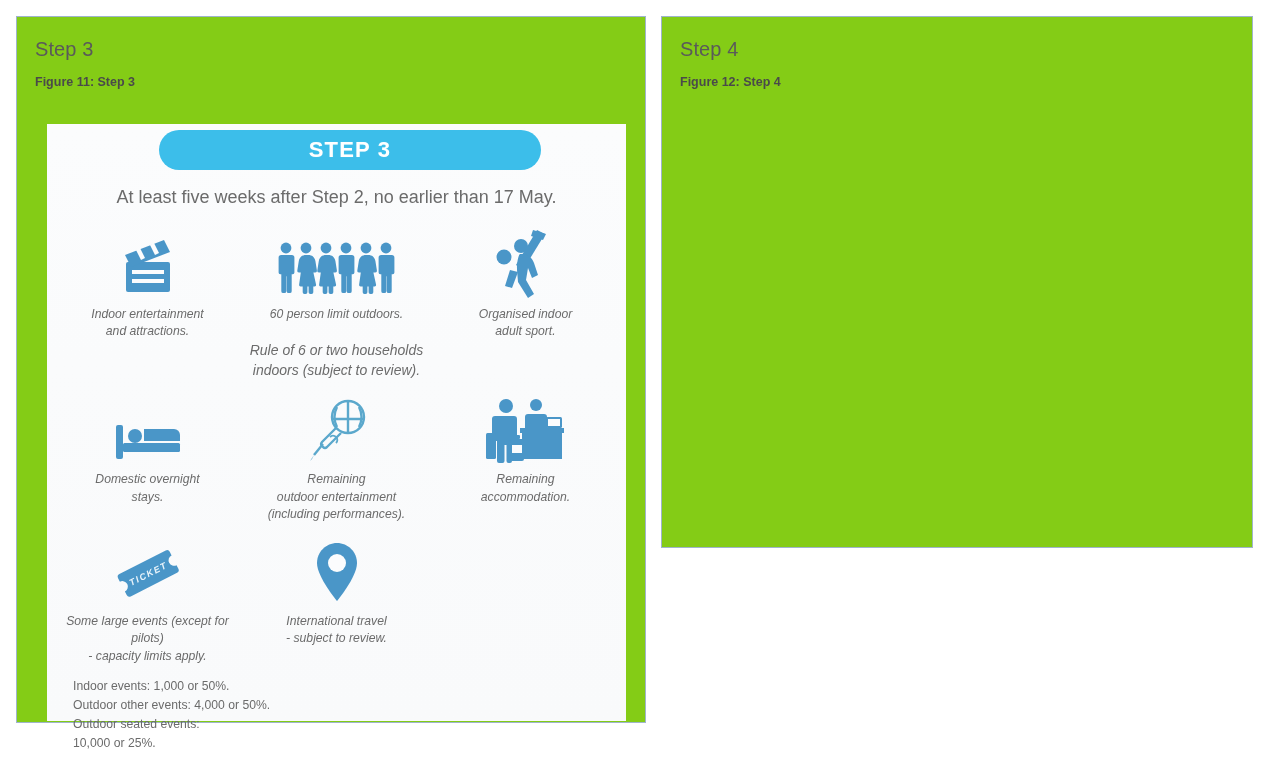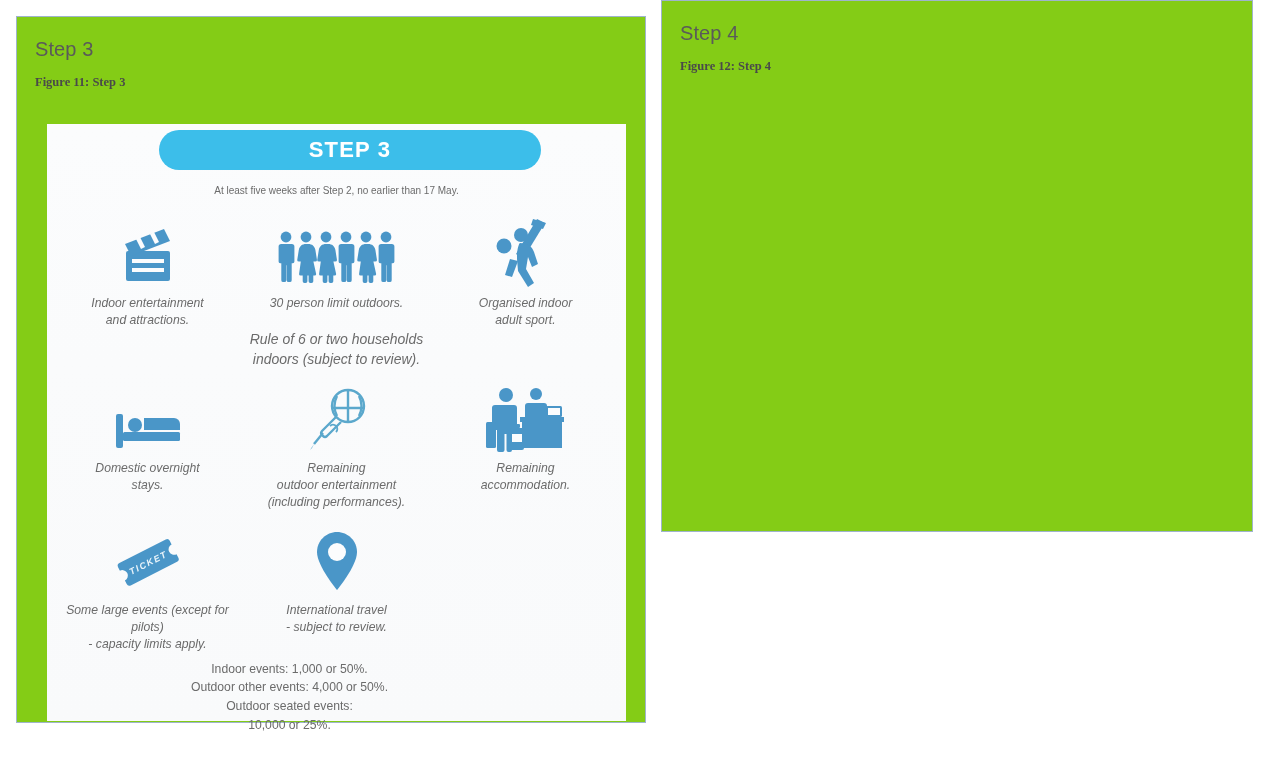--- a/index.html
+++ b/index.html
@@ -27,21 +27,21 @@
     background: #84cc16;
   }
   #panel-step3 {
     left: 16px;
     top: 16px;
     width: 630px;
     height: 707px;
   }
   #panel-step4 {
     left: 661px;
-    top: 0;
+    top: 16px;
     width: 592px;
     height: 532px;
   }
 
   .panel-inner {
     position: relative;
     width: 100%;
     height: 100%;
     padding: 16px 18px 0 18px;
     box-sizing: border-box;
@@ -54,21 +54,20 @@
     letter-spacing: .1px;
     margin: 4px 0 0 0;
     line-height: 1.2;
   }
   .figure-caption {
     font-size: 12.5px;
     font-weight: bold;
     color: #4a4a4a;
     margin: 14px 0 0 0;
     line-height: 1.2;
-    font-family: Liberation Serif, serif;
   }
 
   
   .figure {
     position: absolute;
     box-sizing: border-box;
     background: linear-gradient(180deg,#fbfcfd 0%,#fafbfc 40%,#f9fafb 100%);
   }
   #figure-step3 {
     left: 30px;
@@ -96,21 +95,21 @@
     font-size: 22px;
     background: #3cbeea;
     margin-top: 6px;
     margin-left: 112px;
     text-shadow: 0 0 1px rgba(255,255,255,.25);
   }
 
   .intro {
     text-align: center;
     color: #6b6b6b;
-    font-size: 10px;
+    font-size: 18px;
     line-height: 1.45;
     margin-top: 14px;
     padding: 0 24px;
   }
 
   
   .grid {
     display: grid;
     margin-top: 12px;
     font-style: italic;
@@ -145,26 +144,26 @@
   .cell-sub {
     font-size: 14px;
     color: #6b6b6b;
     line-height: 1.42;
     white-space: pre-line;
     max-width: 190px;
     margin-top: 18px;
   }
 
   .figure-footnote {
-    text-align: center;
+    text-align: left;
     font-size: 12.2px;
     color: #6b6b6b;
     line-height: 1.55;
     white-space: pre-line;
-    margin-top: 6px;
+    margin-top: 12px;
     padding: 0 120px 0 26px;
   }
 
   svg { display: block; }
 </style>
 </head>
 <body>
 
 <div id="root">
 
@@ -221,21 +220,21 @@
                   <circle cx="9" cy="6" r="5.4"></circle>
                   <path d="M9 13c-4 0-6.4 2.1-7.2 6l-1.5 9.6a1.7 1.7 0 0 0 1.6 2h1.9l-1.7 12.2a1.5 1.5 0 0 0 1.5 1.7h2.1v5.8a1.8 1.8 0 0 0 1.8 1.8h1.1a1.8 1.8 0 0 0 1.8-1.8v-5.8h1.2v5.8a1.8 1.8 0 0 0 1.8 1.8h1.1a1.8 1.8 0 0 0 1.8-1.8v-5.8h1.3a1.5 1.5 0 0 0 1.5-1.7L16.4 30.6h1.9a1.7 1.7 0 0 0 1.6-2L18.4 19c-.8-3.9-3.2-6-7.2-6z"></path>
                 </g>
                 <g transform="translate(102,6)">
                   <circle cx="9" cy="6" r="5.4"></circle>
                   <path d="M3.2 13h11.6a2.6 2.6 0 0 1 2.6 2.6v15a1.6 1.6 0 0 1-1.6 1.6h-1.1v17a1.9 1.9 0 0 1-1.9 1.9h-1.2a1.9 1.9 0 0 1-1.9-1.9V34.2H9.3v15a1.9 1.9 0 0 1-1.9 1.9H6.2a1.9 1.9 0 0 1-1.9-1.9v-17H3.2A1.6 1.6 0 0 1 1.6 30.6v-15A2.6 2.6 0 0 1 4.2 13z"></path>
                 </g>
               </g>
             </svg>
           </div>
-          <div class="cell-label">30 person limit outdoors.</div>
+          <div class="cell-label">60 person limit outdoors.</div>
           <div class="cell-sub">Rule of 6 or two households
 indoors (subject to review).</div>
         </div>
 
         <div class="cell">
           <div class="icon-wrap">
             <svg width="78" height="72" viewBox="0 0 78 72">
               <g fill="#4a96c8">
                 <circle cx="17" cy="31" r="7.5"></circle>
                 <circle cx="34" cy="20" r="7"></circle>

